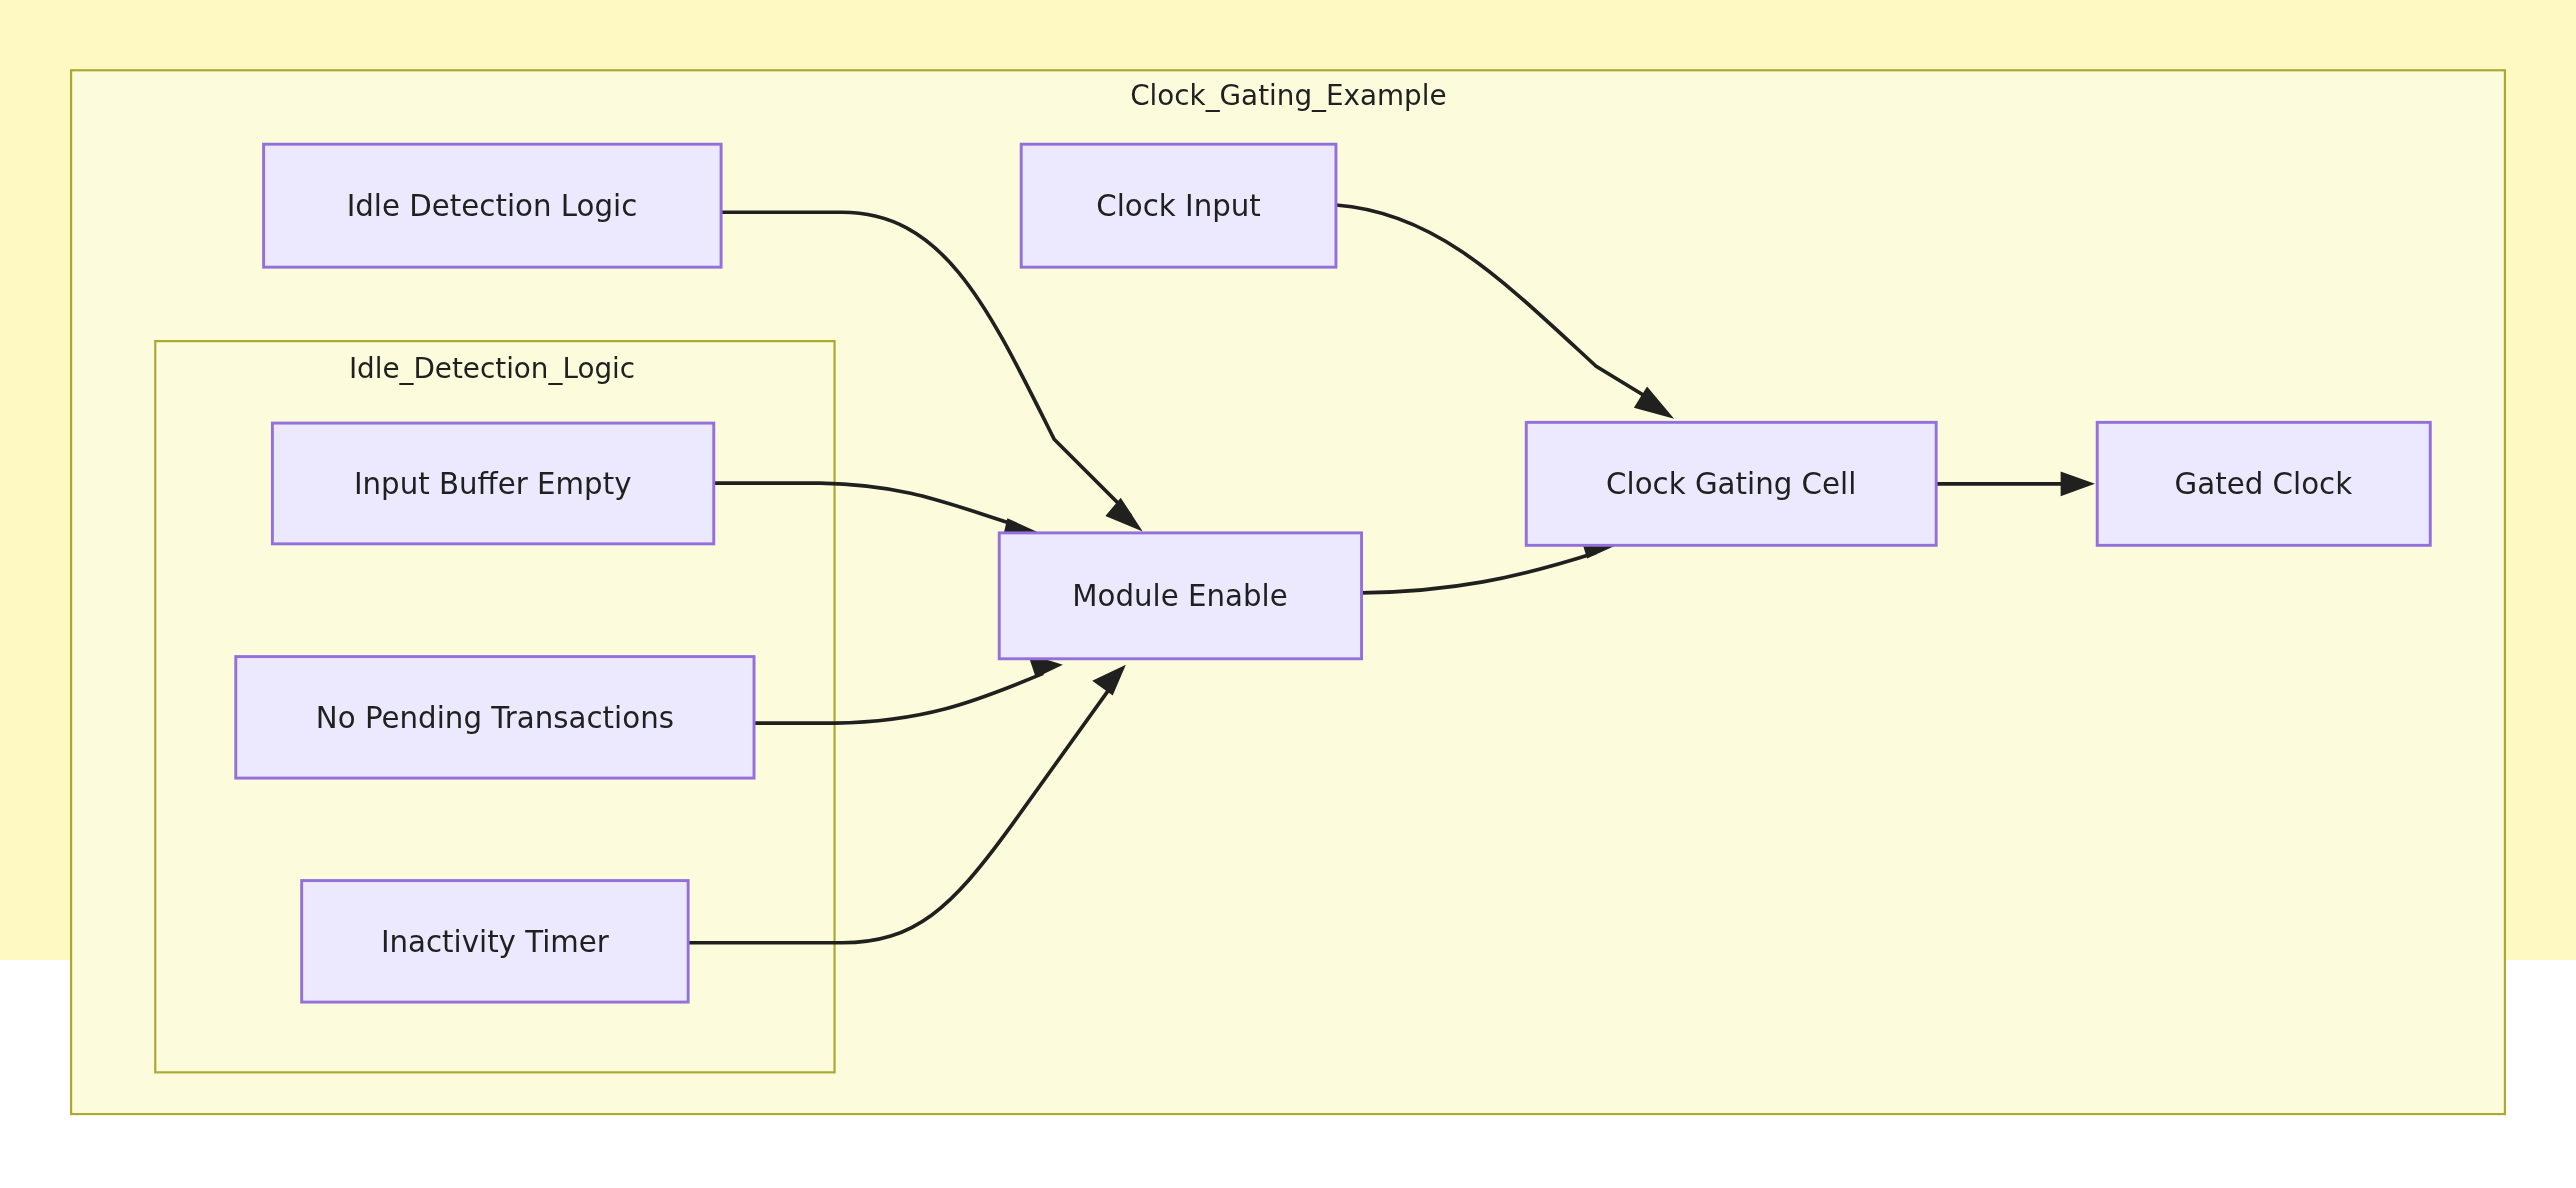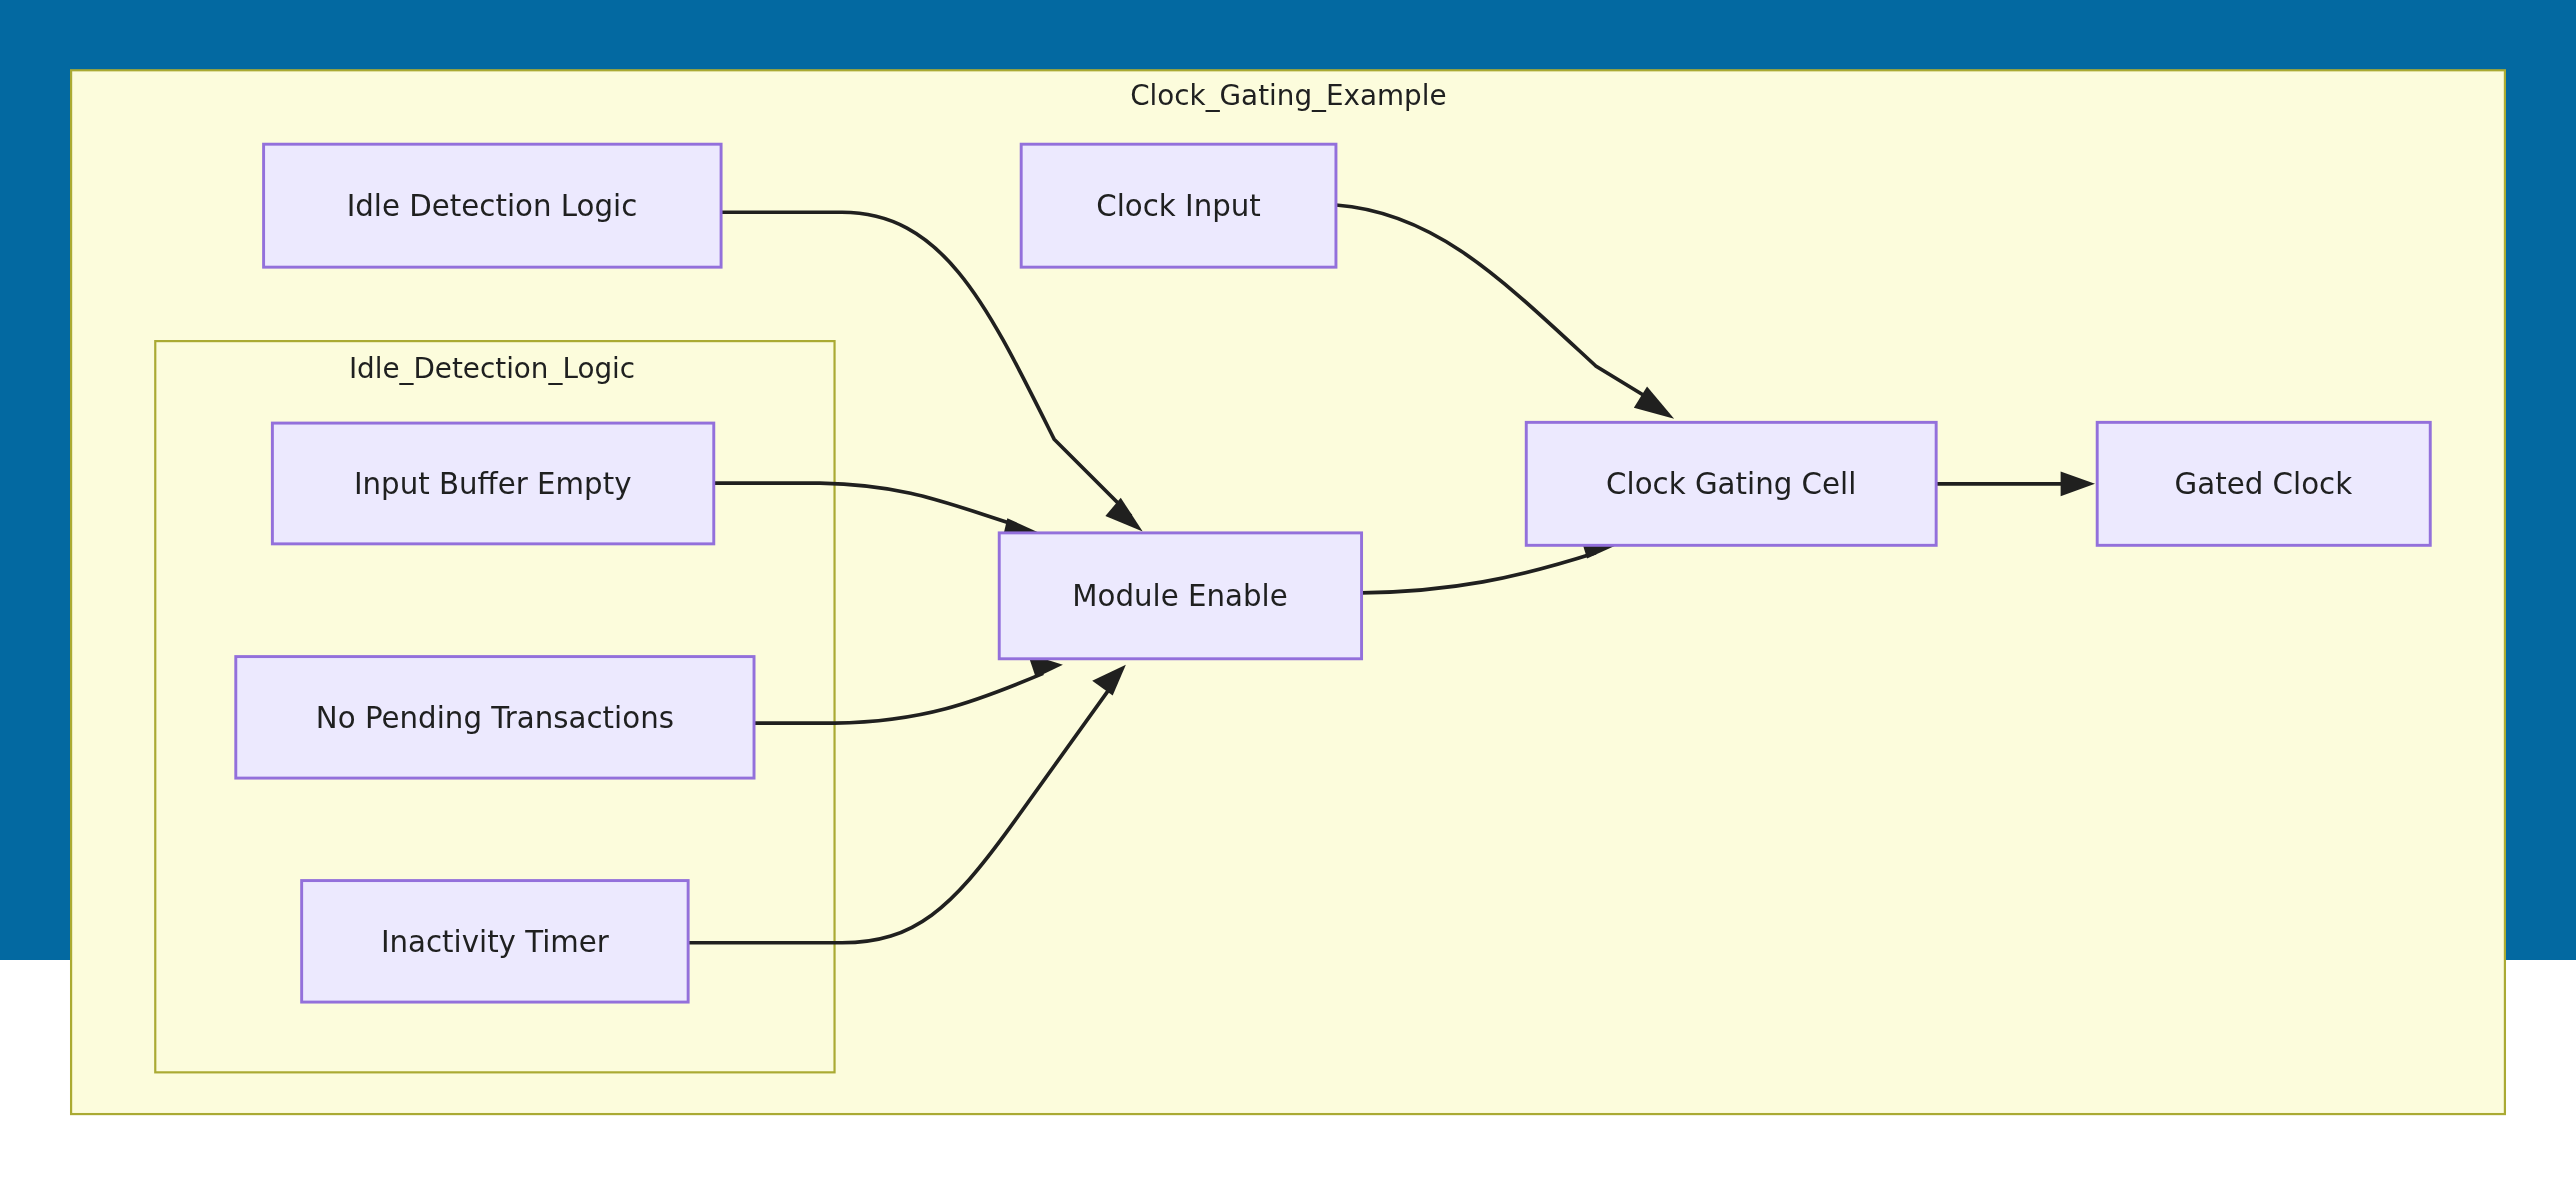--- a/index.html
+++ b/index.html
@@ -10,21 +10,21 @@
   body {
     width: 2576px;
     height: 1188px;
     font-family: "DejaVu Sans", sans-serif;
     overflow: hidden;
   }
   #diagram-root {
     position: relative;
     width: 2576px;
     height: 960px;
-    background: #0369a1;
+    background: #fef9c3;
   }
   #diagram-svg {
     position: absolute;
     top: 0;
     left: 0;
     width: 2576px;
     height: 1188px;
   }
   .cluster-rect {
     fill: #FCFCDC;

